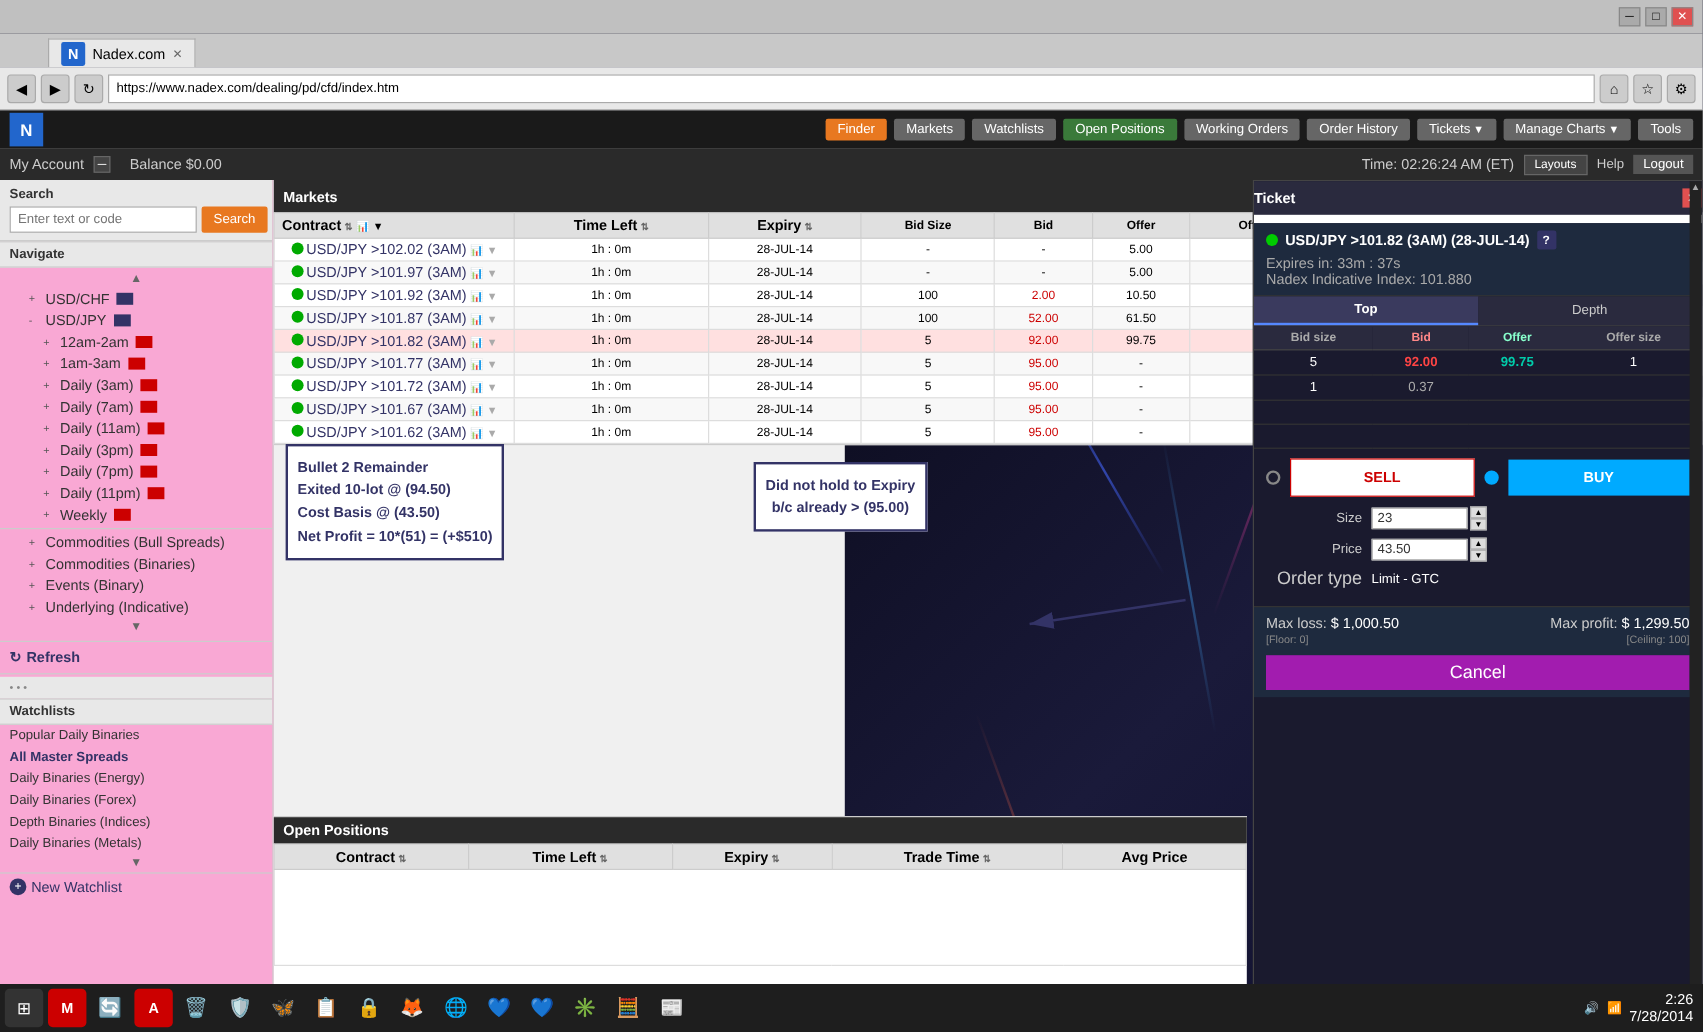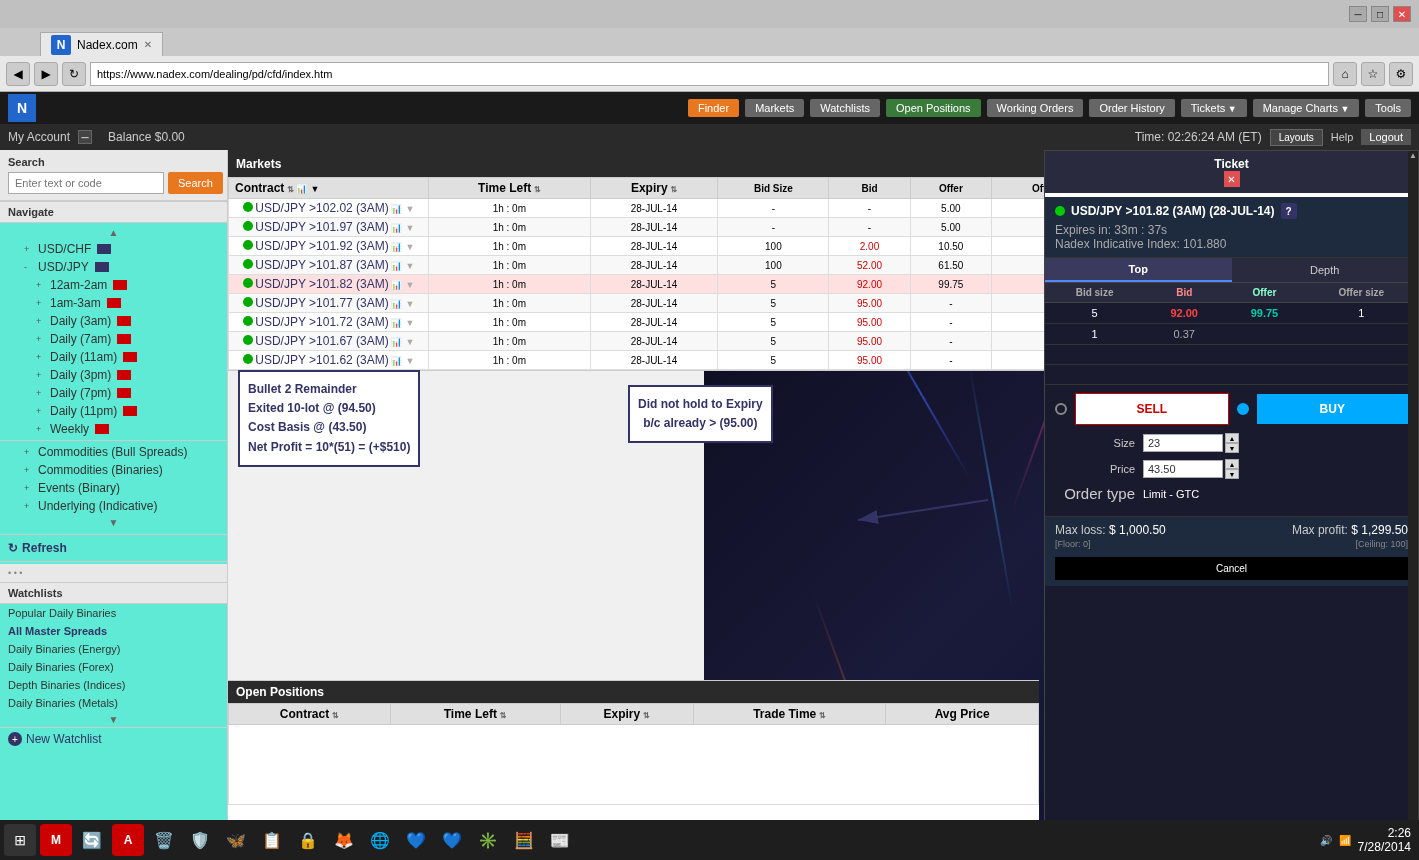--- a/index.html
+++ b/index.html
@@ -36,21 +36,21 @@
     .time-label { color: #ccc; }
     .layouts-btn { background: #444; color: white; border: 1px solid #666; padding: 2px 8px; cursor: pointer; font-size: 10px; }
     .help-btn { background: transparent; color: #ccc; border: none; cursor: pointer; font-size: 11px; }
     .logout-btn { background: #555; color: white; border: none; padding: 2px 8px; cursor: pointer; font-size: 11px; }
     .minus-btn { background: #444; color: white; border: 1px solid #666; width: 14px; height: 14px; display: flex; align-items: center; justify-content: center; cursor: pointer; font-size: 10px; }
 
     
     .main-layout { display: flex; flex: 1; overflow: hidden; }
 
     
-    .sidebar { background: #5eead4; width: 228px; min-width: 228px; border-right: 1px solid #ccc; display: flex; flex-direction: column; overflow-y: auto; }
+    .sidebar { background: #f9a8d4; width: 228px; min-width: 228px; border-right: 1px solid #ccc; display: flex; flex-direction: column; overflow-y: auto; }
     .sidebar-title { font-weight: bold; color: #333; font-size: 11px; margin-bottom: 4px; }
     .search-area { padding: 6px 8px; background: #e8e8e8; border-bottom: 1px solid #ccc; }
     .search-row { display: flex; gap: 4px; }
     .search-input { flex: 1; height: 22px; border: 1px solid #aaa; padding: 0 6px; font-size: 11px; }
     .search-btn { background: #e87820; color: white; border: none; padding: 0 10px; cursor: pointer; font-size: 11px; border-radius: 2px; }
     .navigate-title { padding: 4px 8px; font-weight: bold; color: #333; font-size: 11px; border-top: 1px solid #ccc; border-bottom: 1px solid #ccc; background: #e8e8e8; }
     .nav-tree { padding: 2px 0; }
     .nav-item { padding: 2px 8px 2px 14px; cursor: pointer; display: flex; align-items: center; gap: 4px; font-size: 11px; color: #333; }
     .nav-item .expand-icon { color: #555; font-size: 9px; width: 10px; }
     .nav-item.level2 { padding-left: 24px; }
@@ -92,21 +92,21 @@
     
     .openpos-section { background: white; flex: 0 0 auto; height: 180px; }
     .openpos-header { background: #2a2a2a; color: white; padding: 4px 8px; }
     .openpos-title { font-size: 12px; font-weight: bold; }
     .openpos-table { width: 100%; border-collapse: collapse; }
     .openpos-table th { background: #e0e0e0; border: 1px solid #ccc; padding: 3px 6px; font-size: 10px; text-align: center; }
     .openpos-table td { border: 1px solid #ddd; padding: 2px 6px; font-size: 10px; }
 
     
     .ticket-popup { position: absolute; right: 0; top: 0; width: 380px; background: #1a1a2e; border: 1px solid #444; z-index: 100; color: white; }
-    .ticket-header { background: #2a2a3e; padding: 6px 10px; display: flex; align-items: center; justify-content: space-between; border-bottom: 4px solid #ffffff; flex-direction: column; }
+    .ticket-header { background: #2a2a3e; padding: 6px 0; display: flex; align-items: center; justify-content: space-between; border-bottom: 7px solid #ffffff; }
     .ticket-title { font-size: 12px; font-weight: bold; }
     .ticket-close { background: #e05050; color: white; border: none; width: 16px; height: 16px; cursor: pointer; font-size: 10px; }
     .ticket-symbol { background: #1e2a3e; padding: 6px 10px; border-bottom: 1px solid #333; }
     .symbol-name { display: flex; align-items: center; gap: 6px; font-size: 11px; font-weight: bold; }
     .symbol-green { width: 10px; height: 10px; background: #00cc00; border-radius: 50%; }
     .help-icon { background: #336; color: white; border: none; width: 16px; height: 16px; border-radius: 2px; font-size: 10px; cursor: pointer; display: flex; align-items: center; justify-content: center; }
     .expires-row { display: flex; justify-content: space-between; font-size: 10px; color: #aaa; margin-top: 4px; flex-direction: column; }
     .ticket-tabs { display: flex; border-bottom: 1px solid #444; }
     .ticket-tab { flex: 1; padding: 5px; text-align: center; cursor: pointer; font-size: 11px; background: #2a2a3e; border: none; color: #ccc; }
     .ticket-tab.active { background: #3a3a5e; color: white; font-weight: bold; border-bottom: 2px solid #5588ff; }
@@ -127,21 +127,21 @@
     .spinner { display: flex; flex-direction: column; margin-left: 2px; }
     .spin-btn { width: 14px; height: 10px; background: #ddd; border: 1px solid #aaa; font-size: 7px; cursor: pointer; display: flex; align-items: center; justify-content: center; }
     .order-type-row { display: flex; align-items: center; margin-bottom: 6px; }
     .order-type-label { width: 80px; text-align: right; color: #ccc; font-size: 15px; margin-right: 8px; }
     .order-type-val { color: white; font-size: 11px; }
     .ticket-footer { background: #1e2a3e; padding: 6px 10px; border-top: 1px solid #333; }
     .footer-row { display: flex; justify-content: space-between; font-size: 10px; color: #ccc; margin-bottom: 2px; }
     .footer-val { color: white; }
     .footer-sub { color: #888; font-size: 9px; }
     .ticket-action-row { display: flex; gap: 8px; margin-top: 8px; }
-    .cancel-btn { flex: 1; background: #000000; color: white; border: none; padding: 6px; cursor: pointer; font-size: 10px; }
+    .cancel-btn { flex: 1; background: #a21caf; color: white; border: none; padding: 6px; cursor: pointer; font-size: 15px; }
     .place-order-btn { flex: 2; background: #e87820; color: white; border: none; padding: 6px; cursor: pointer; font-size: 11px; font-weight: bold; }
 
     
     .taskbar { background: #1e1e1e; height: 40px; display: flex; align-items: center; padding: 0 4px; gap: 4px; position: fixed; bottom: 0; width: 100%; }
     .taskbar-icon { width: 32px; height: 32px; display: flex; align-items: center; justify-content: center; cursor: pointer; border-radius: 4px; }
     .taskbar-spacer { flex: 1; }
     .taskbar-clock { color: white; font-size: 11px; text-align: right; margin-right: 4px; }
     .taskbar-sys { display: flex; align-items: center; gap: 6px; color: #aaa; font-size: 10px; }
 
     

